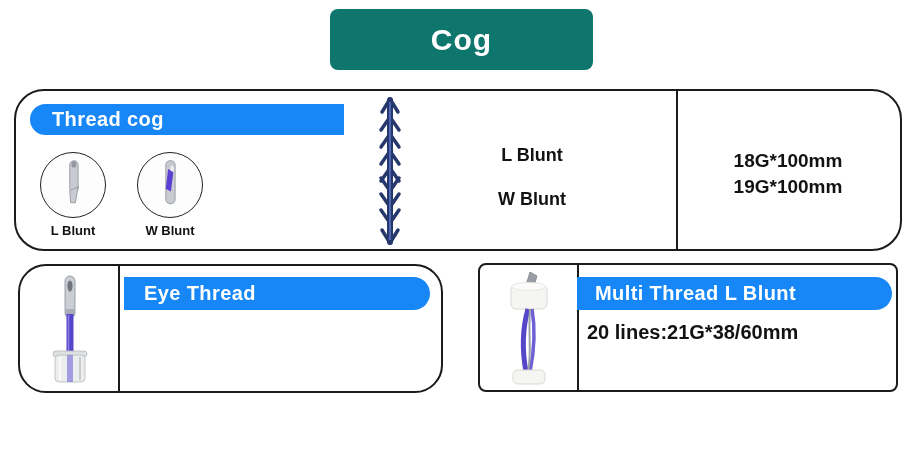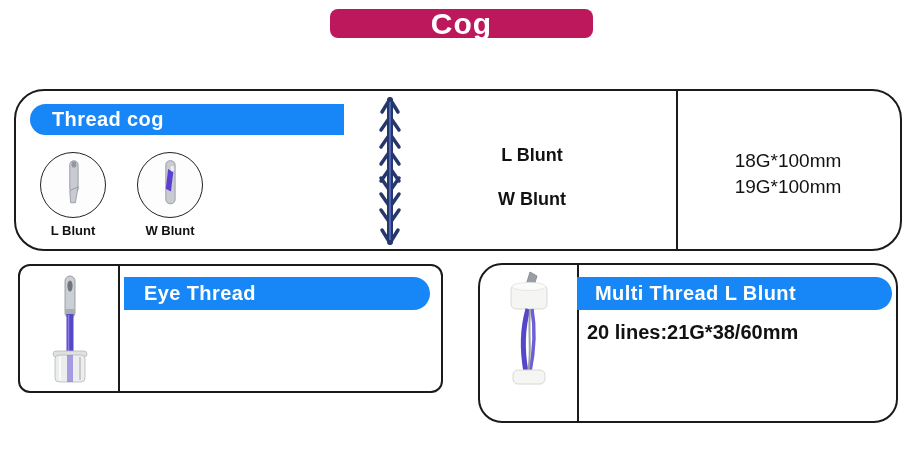--- a/index.html
+++ b/index.html
@@ -3,31 +3,31 @@
 <meta charset="utf-8">
 <style>
   * { margin: 0; padding: 0; box-sizing: border-box; }
   html, body { width: 920px; height: 460px; background: #ffffff; overflow: hidden; }
   body { position: relative; font-family: "Liberation Sans", sans-serif; color: #121212; }
 
   .abs { position: absolute; }
 
   
   .title-banner {
-    left: 330px; top: 9px; width: 263px; height: 29px;
-    background: #be185d; border-radius: 8px;
+    left: 330px; top: 9px; width: 263px; height: 61px;
+    background: #0f766e; border-radius: 8px;
     display: flex; align-items: center; justify-content: center;
     color: #fff; font-size: 30px; font-weight: 700; letter-spacing: 1px;
   }
 
   
   .panel { background: #fff; border: 2px solid #1b1b1b; }
   .panel-top    { left: 14px;  top: 89px;  width: 888px; height: 162px; border-radius: 30px; }
-  .panel-eye    { left: 18px;  top: 264px; width: 425px; height: 129px; border-radius: 12px; }
-  .panel-multi  { left: 478px; top: 263px; width: 420px; height: 160px; border-radius: 24px; }
+  .panel-eye    { left: 18px;  top: 264px; width: 425px; height: 129px; border-radius: 28px; }
+  .panel-multi  { left: 478px; top: 263px; width: 420px; height: 129px; border-radius: 8px; }
 
   .vdivider { position: absolute; top: 0; bottom: 0; width: 2px; background: #1b1b1b; }
 
   
   .hdr-bar {
     position: absolute; background: #1787f8; color: #fff;
     display: flex; align-items: center; font-weight: 700; letter-spacing: 0.4px;
   }
   .hdr-cones { left: 14px; top: 13px; width: 314px; height: 31px;
                border-radius: 16px 0 0 16px; padding-left: 22px; font-size: 20px; }
@@ -47,21 +47,21 @@
     text-align: center; font-size: 13px; font-weight: 700;
   }
 
   .mid-label {
     position: absolute; left: 436px; width: 160px; text-align: center;
     font-size: 18px; font-weight: 700;
   }
 
   .spec-block-top {
     position: absolute; left: 662px; right: 2px; top: 57px;
-    text-align: center; font-size: 19px; font-weight: 400; line-height: 26px;
+    text-align: center; font-size: 19px; font-weight: 700; line-height: 26px;
   }
 
   .spec-eye {
     position: absolute; left: 110px; top: 55px;
     font-size: 20px; font-weight: 700;
   }
   .spec-block-multi {
     position: absolute; left: 107px; top: 56px;
     font-size: 20px; font-weight: 700; line-height: 23px;
   }

